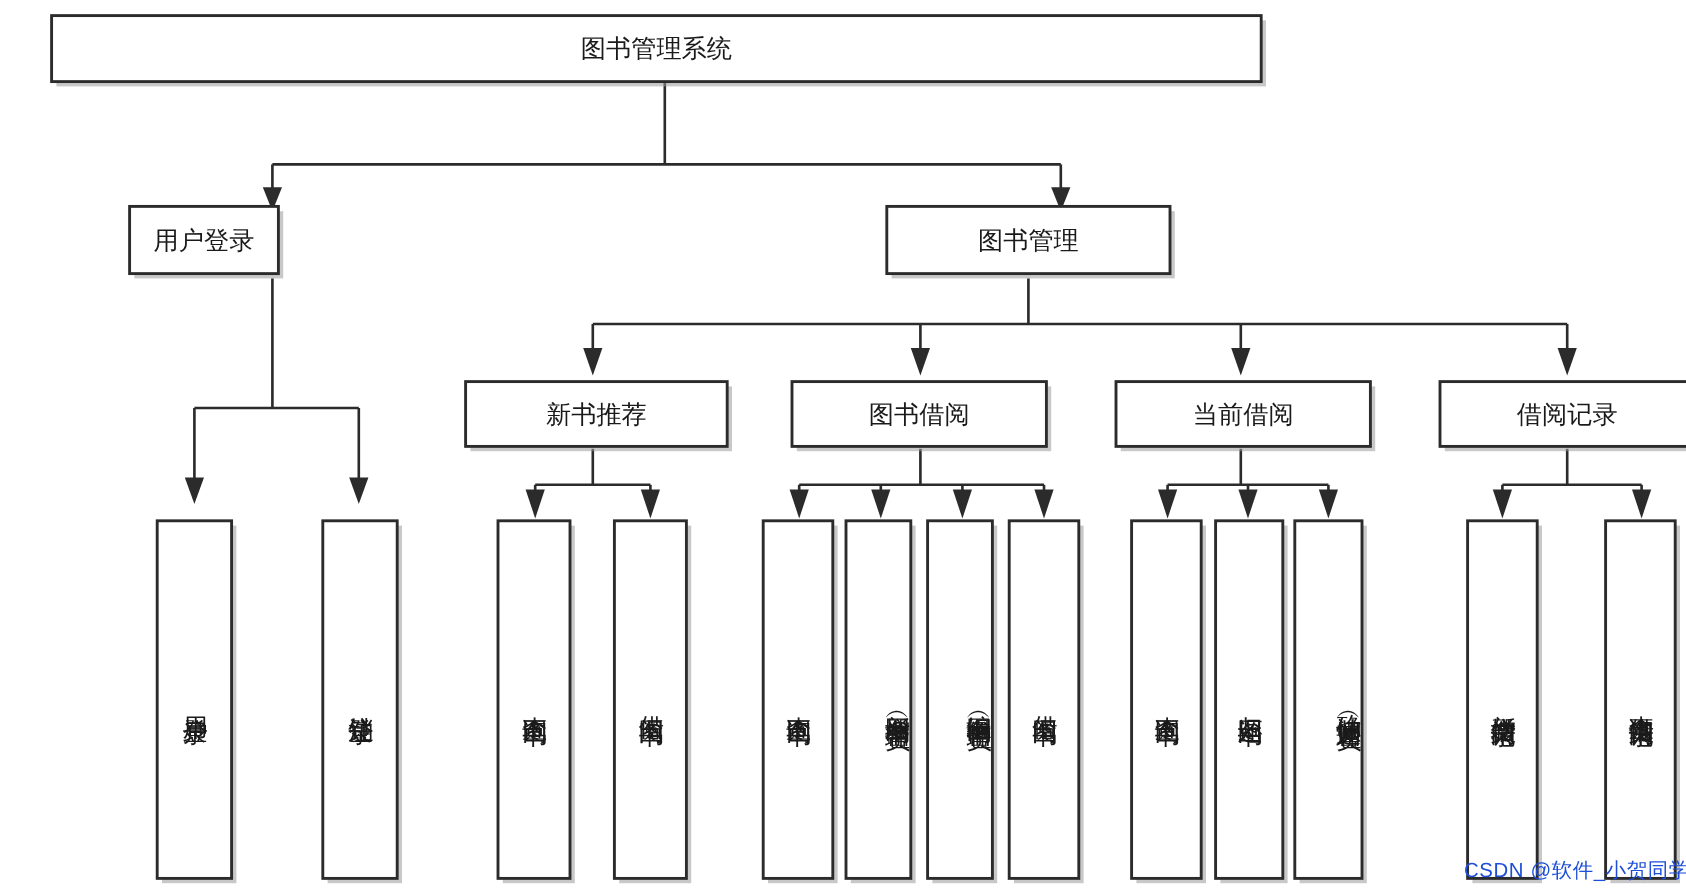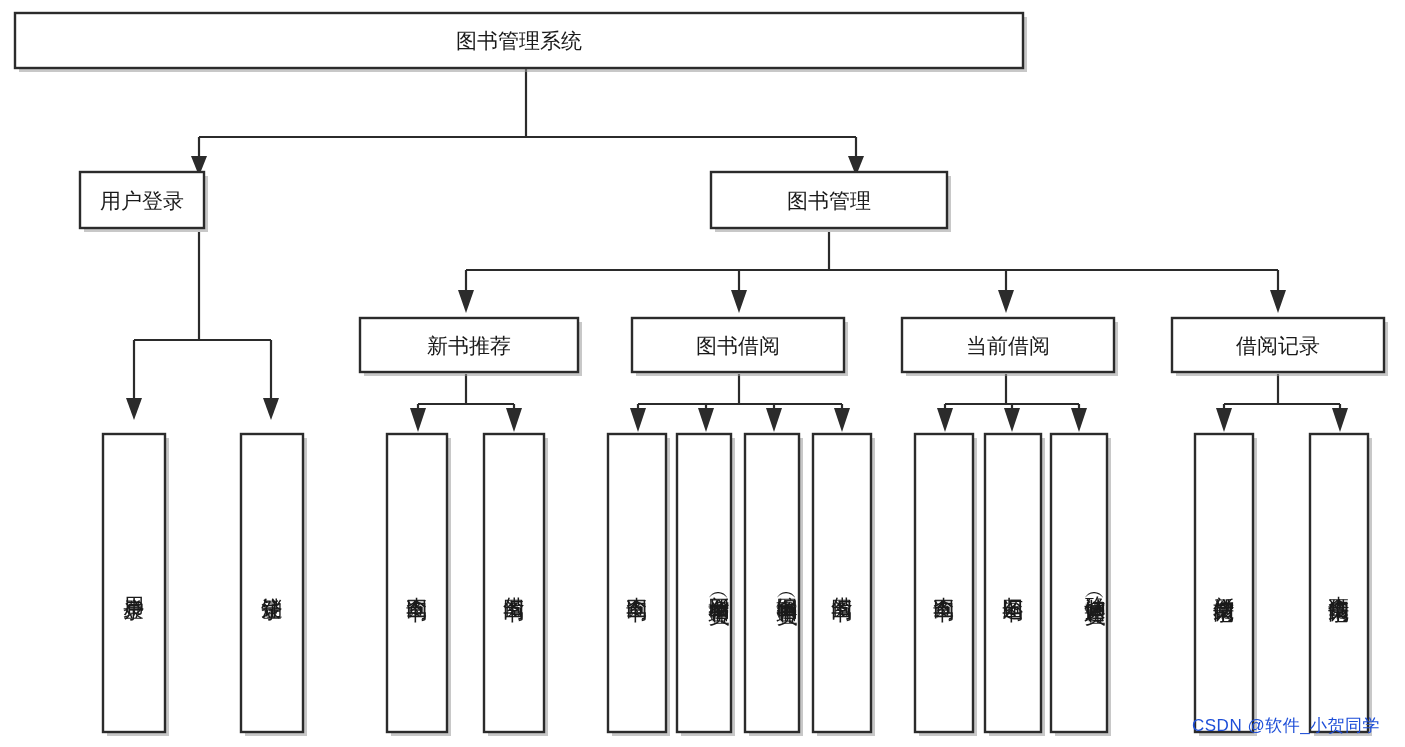--- a/index.html
+++ b/index.html
@@ -11,20 +11,21 @@
     width: 1405px;
     height: 747px;
     font-family: "Liberation Sans", "DejaVu Sans", sans-serif;
     overflow: hidden;
     position: relative;
   }
   #diagram-root {
     position: relative;
     width: 1238px;
     height: 747px;
+    margin-left: 28px;
   }
   svg.canvas {
     position: absolute;
     top: 0;
     left: 0;
     width: 1405px;
     height: 747px;
   }
   .node-rect {
     fill: #ffffff;

